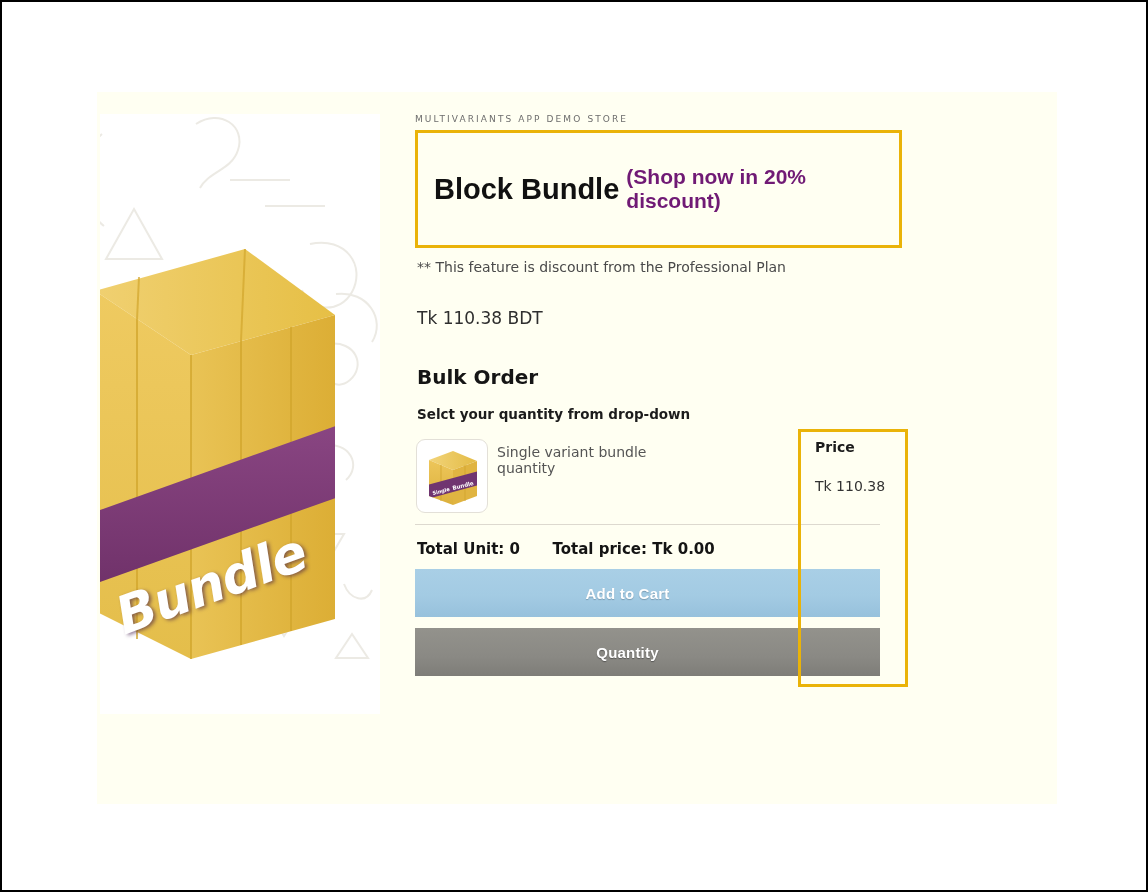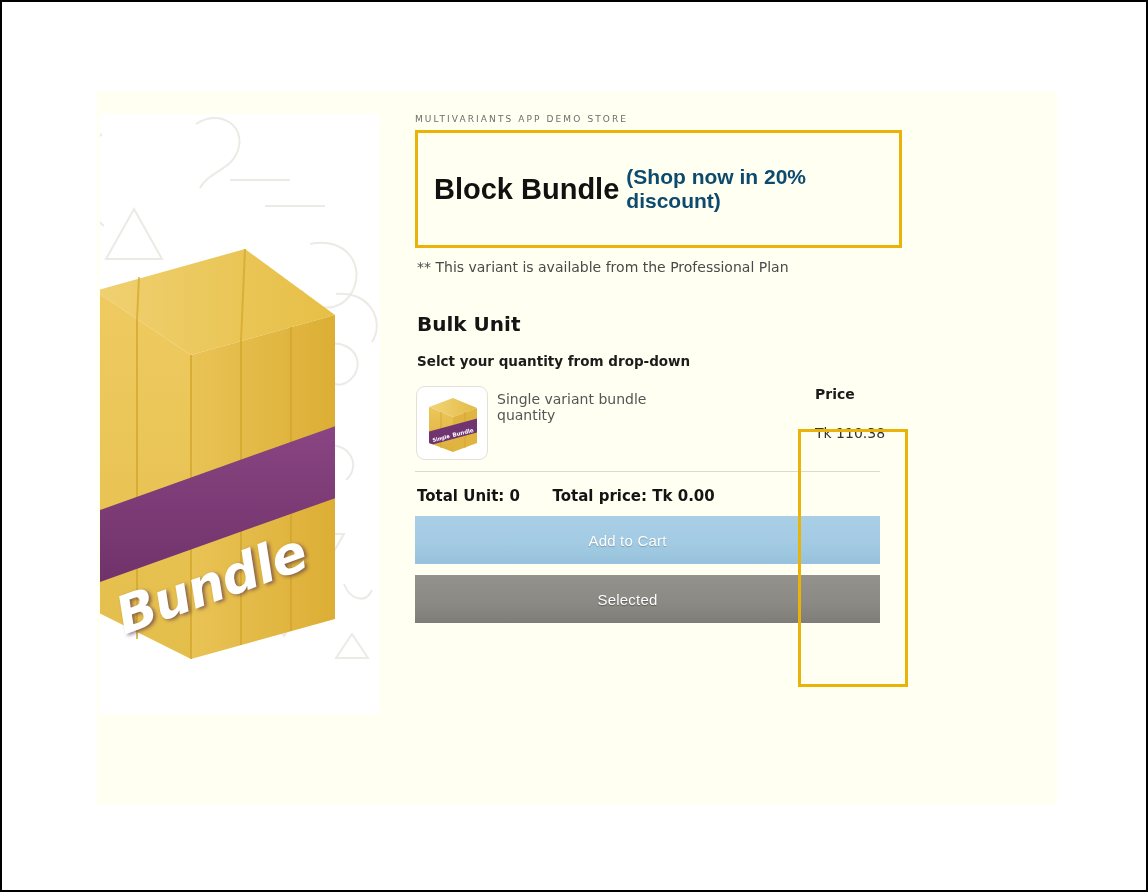--- a/index.html
+++ b/index.html
@@ -104,21 +104,21 @@
   #product-title {
     font-size: 29px;
     font-weight: bold;
     color: #111111;
     font-family: "Liberation Sans", sans-serif;
     white-space: nowrap;
   }
   #discount-note {
     font-size: 21px;
     font-weight: bold;
-    color: #0c4a6e;
+    color: #701a75;
     font-family: "Liberation Sans", sans-serif;
     margin-left: 7px;
   }
   .plan-note {
     margin: 11px 0 0 2px;
     font-size: 14px;
     color: #4a4a4a;
   }
   .price-line {
     margin: 33px 0 0 2px;
@@ -277,21 +277,21 @@
   .btn {
     margin-top: 11px;
     width: 465px;
     height: 48px;
     box-sizing: border-box;
     display: flex;
     align-items: center;
     justify-content: center;
     color: #ffffff;
     font-size: 15px;
-    font-weight: normal;
+    font-weight: bold;
     font-family: "Liberation Sans", sans-serif;
     letter-spacing: .2px;
     cursor: pointer;
     border: 0;
   }
   #add-to-cart {
     background: linear-gradient(180deg,#a9cfe6 0%, #a3cbe3 55%, #97c1dc 100%);
     text-shadow: 0 1px 1px rgba(70,100,120,.45);
     padding-right: 40px;
   }
@@ -391,24 +391,25 @@
 
     <div id="details">
 
       <div class="store-eyebrow">MULTIVARIANTS APP DEMO STORE</div>
 
       <div id="title-redbox" class="redbox">
         <span id="product-title">Block Bundle</span>
         <span id="discount-note">(Shop now in 20% discount)</span>
       </div>
 
-      <div class="plan-note">** This variant is available from the Professional Plan</div>
-
-
-      <div class="section-head">Bulk Unit</div>
+      <div class="plan-note">** This feature is discount from the Professional Plan</div>
+
+      <div class="price-line">Tk 110.38 BDT</div>
+
+      <div class="section-head">Bulk Order</div>
 
       <div class="section-sub">Selct your quantity from drop-down</div>
 
       <div id="bundle-row">
 
         <div id="thumb">
           <svg viewBox="0 0 70 72" width="70" height="72">
             <defs>
               <linearGradient id="tTop" x1="0" y1="0" x2="1" y2="0">
                 <stop offset="0%" stop-color="#f2d47a"></stop>
@@ -449,20 +450,20 @@
       <div class="divider"></div>
 
       <div class="totals">
         <span>Total Unit: 0</span>
         <span class="gap"></span>
         <span>Total price:  Tk 0.00</span>
       </div>
 
       <div class="btn" id="add-to-cart">Add to Cart</div>
 
-      <div class="btn" id="checkout">Selected</div>
+      <div class="btn" id="checkout">Quantity</div>
 
 
       <div id="dropdown-redbox" class="redbox"></div>
     </div>
 
   </div>
 </div>
 
 </body></html>

